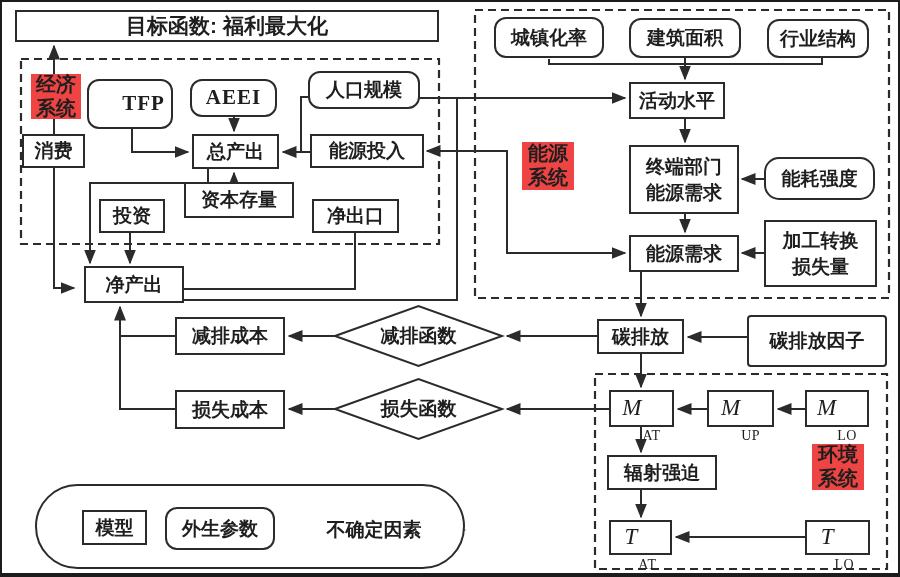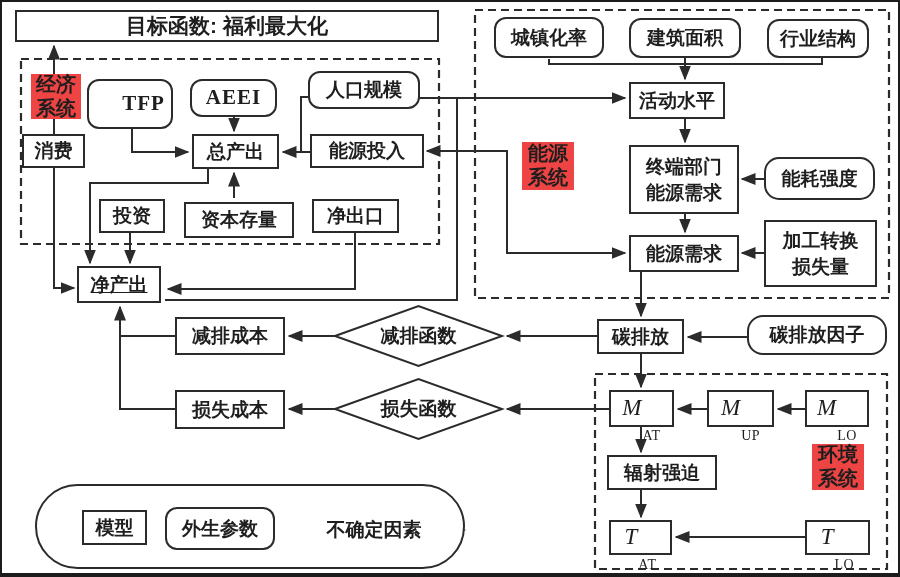--- a/index.html
+++ b/index.html
@@ -105,37 +105,37 @@
   <div class="syslabel" style="left:810px; top:442px; width:52px; height:46px;">环境
 系统</div>
 
   <div class="node rounded latin" style="left:85px; top:77px; width:86px; height:50px;padding-left:27px;">TFP</div>
   <div class="node rounded latin" style="left:188px; top:77px; width:87px; height:38px;">AEEI</div>
   <div class="node rounded" style="left:306px; top:69px; width:112px; height:38px;">人口规模</div>
   <div class="node" style="left:20px; top:132px; width:63px; height:34px;">消费</div>
   <div class="node" style="left:190px; top:132px; width:87px; height:35px;">总产出</div>
   <div class="node" style="left:308px; top:132px; width:114px; height:34px;">能源投入</div>
   <div class="node" style="left:97px; top:197px; width:66px; height:34px;">投资</div>
-  <div class="node" style="left:182px; top:200px; width:110px; height:36px;">资本存量</div>
+  <div class="node" style="left:182px; top:180px; width:110px; height:36px;">资本存量</div>
   <div class="node" style="left:310px; top:197px; width:87px; height:34px;">净出口</div>
-  <div class="node" style="left:75px; top:264px; width:84px; height:37px;text-decoration:underline;">净产出</div>
+  <div class="node" style="left:82px; top:264px; width:100px; height:37px;">净产出</div>
 
   <div class="node rounded" style="left:492px; top:15px; width:110px; height:41px;">城镇化率</div>
   <div class="node rounded" style="left:627px; top:16px; width:112px; height:40px;">建筑面积</div>
   <div class="node rounded" style="left:765px; top:17px; width:102px; height:39px;">行业结构</div>
   <div class="node" style="left:627px; top:80px; width:96px; height:37px;">活动水平</div>
   <div class="node" style="left:627px; top:143px; width:110px; height:69px;">终端部门
 能源需求</div>
   <div class="node rounded" style="left:762px; top:155px; width:111px; height:43px; border-radius:15px;">能耗强度</div>
   <div class="node" style="left:627px; top:233px; width:110px; height:37px;">能源需求</div>
   <div class="node" style="left:762px; top:218px; width:113px; height:67px;">加工转换
 损失量</div>
 
   <div class="node" style="left:595px; top:317px; width:87px; height:35px;">碳排放</div>
-  <div class="node rounded" style="left:745px; top:313px; width:140px; height:40px; border-radius:16px;">碳排放因子</div>
+  <div class="node rounded" style="left:745px; top:313px; width:140px; height:52px; border-radius:4px;">碳排放因子</div>
   <div class="node" style="left:173px; top:315px; width:110px; height:38px;">减排成本</div>
   <div class="node" style="left:173px; top:388px; width:110px; height:39px;">损失成本</div>
   <div class="dlabel" style="left:333px; top:304px; width:167px; height:60px;">减排函数</div>
   <div class="dlabel" style="left:333px; top:377px; width:167px; height:60px;">损失函数</div>
 
   <div class="node" style="left:607px; top:388px; width:65px; height:37px;">
     <span class="mvar">M</span><span class="msub">AT</span>
   </div>
   <div class="node" style="left:705px; top:388px; width:67px; height:37px;">
     <span class="mvar">M</span><span class="msub">UP</span>

